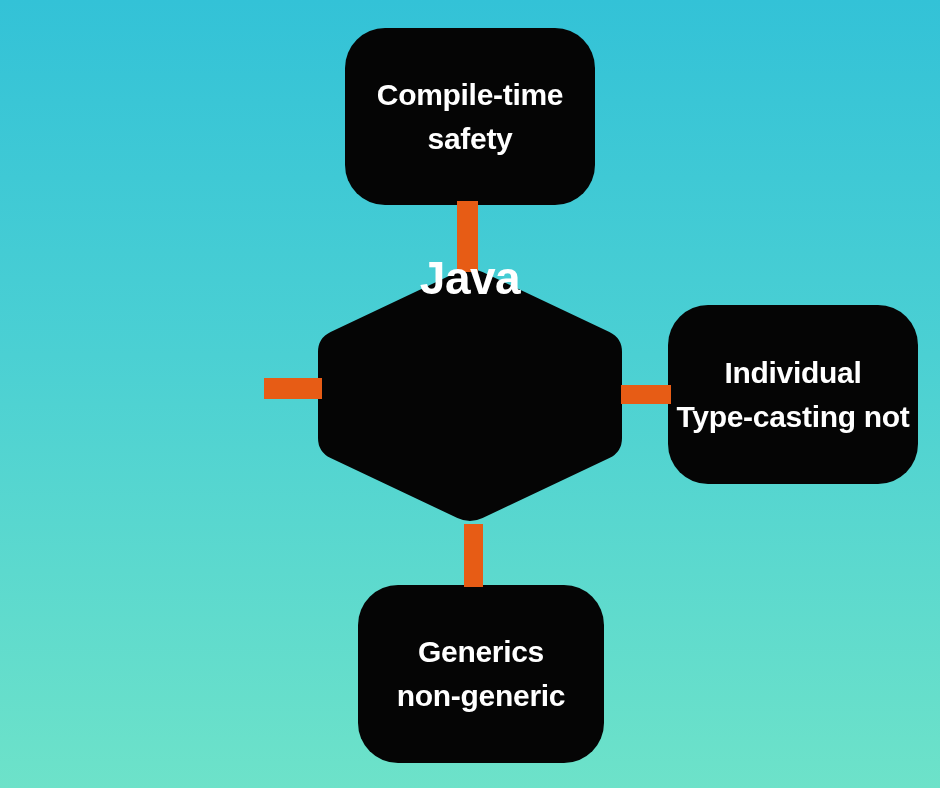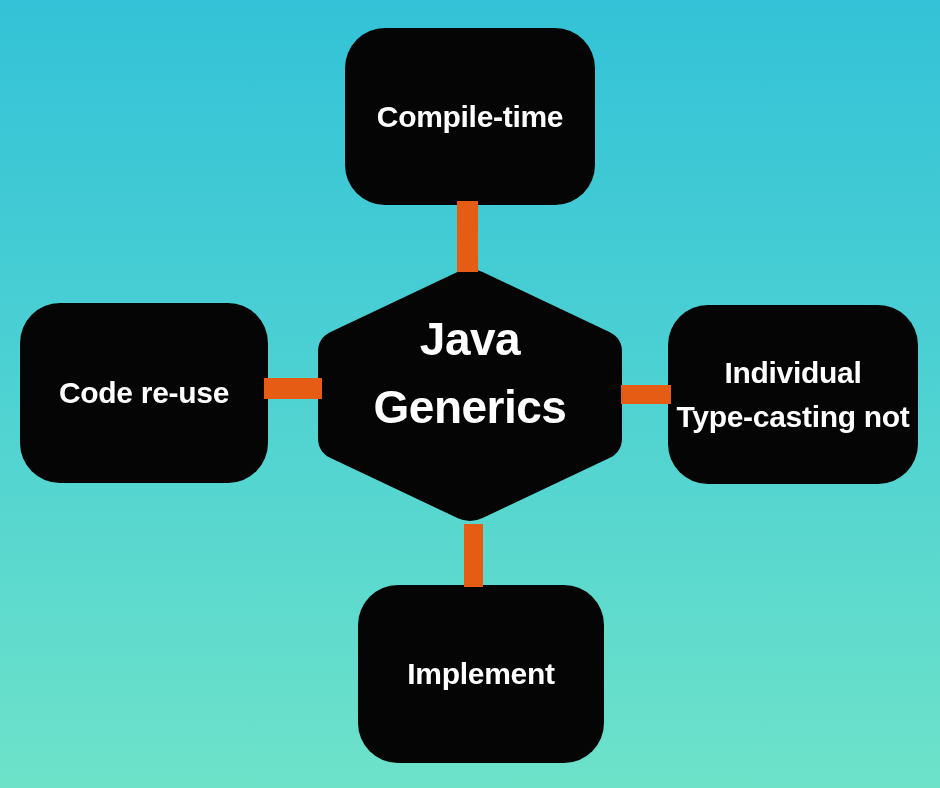--- a/index.html
+++ b/index.html
@@ -54,21 +54,21 @@
   .conn-bottom { left: 464px; top: 524px; width: 19px; height: 63px; }
   .hex-label {
     position: absolute;
     left: 318px;
     top: 266px;
     width: 304px;
     height: 258px;
     display: flex;
     flex-direction: column;
     align-items: center;
-    justify-content: center;
+    justify-content: space-between;
     text-align: center;
     color: #ffffff;
     font-size: 46px;
     font-weight: 700;
     line-height: 68px;
     letter-spacing: -0.5px;
     transform: translateY(-22px);
   }
   .hex-label div { white-space: nowrap; }
 </style>
@@ -89,45 +89,41 @@
          L 330.6 458.0
          Q 318 452 318 438
          L 318 352
          Q 318 338 330.6 332.0
          Z" fill="#050505"></path>
   </svg>
 
   <div class="node node-top">
     <div class="node-lines">
       <div>Compile-time</div>
+      <div>safety</div>
     </div>
   </div>
 
-  <div class="node node-left">
-    <div class="node-lines">
-      <div>Code re-use</div>
-    </div>
-  </div>
 
   <div class="node node-right">
     <div class="node-lines">
       <div>Individual</div>
       <div>Type-casting not</div>
     </div>
   </div>
 
   <div class="node node-bottom">
     <div class="node-lines">
-      <div>Implement</div>
+      <div>Generics</div>
+      <div>non-generic</div>
     </div>
   </div>
 
   <div class="connector conn-top"></div>
   <div class="connector conn-left"></div>
   <div class="connector conn-right"></div>
   <div class="connector conn-bottom"></div>
 
   <div class="hex-label">
     <div>Java</div>
-    <div>Generics</div>
   </div>
 
 </div>
 
 </body></html>

